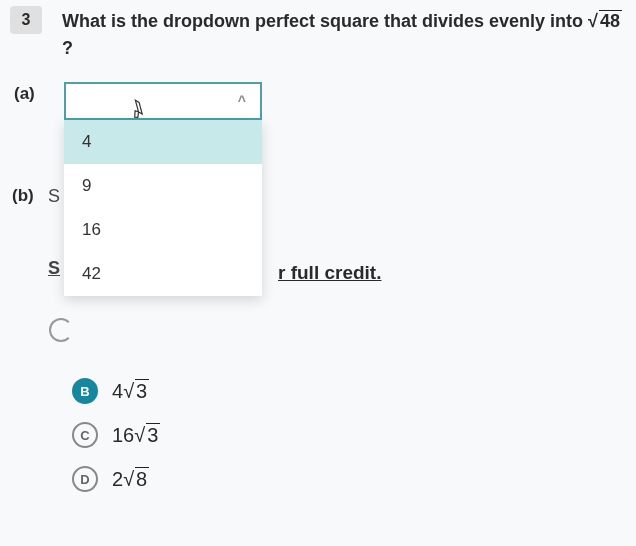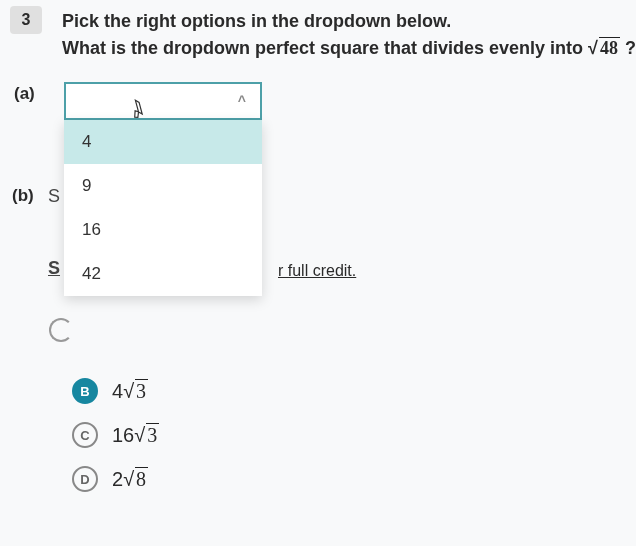--- a/index.html
+++ b/index.html
@@ -110,22 +110,22 @@
     width: 24px;
     height: 24px;
     border: 2px solid #999;
     border-radius: 50%;
     border-right-color: transparent;
   }
   .credit {
     position: absolute;
     left: 278px;
     top: 262px;
-    font-size: 16px;
-    font-weight: 400;
+    font-size: 19px;
+    font-weight: 700;
     text-decoration: underline;
   }
   .choices {
     position: absolute;
     left: 72px;
     top: 378px;
   }
   .choice {
     display: flex;
     align-items: center;
@@ -148,34 +148,32 @@
   .bubble.selected {
     background: #1787a0;
     border-color: #1787a0;
     color: #fff;
   }
   .sqrt { position: relative; display: inline-block; }
   .sqrt .rad {
     border-top: 1.4px solid #222;
     padding: 0 2px 0 1px;
     margin-left: 1px;
-    font-family: Liberation Serif, serif;
   }
   .sqrt::before {
     content: "√";
     font-size: 1em;
   }
 </style>
 </head>
 <body>
 
 <div class="qnum">3</div>
 
 <div class="instructions">
-  <div>Pick the right options in the dropdown below.</div>
   <div>
     <span>What is the dropdown perfect square that divides evenly into </span><span class="sqrt"><span class="rad">48</span></span><span> ?</span>
   </div>
 </div>
 
 <div class="part-a-label">(a)</div>
 
 <div class="dropdown">
   <div class="dd-head">
     <span class="caret-up">^</span>

